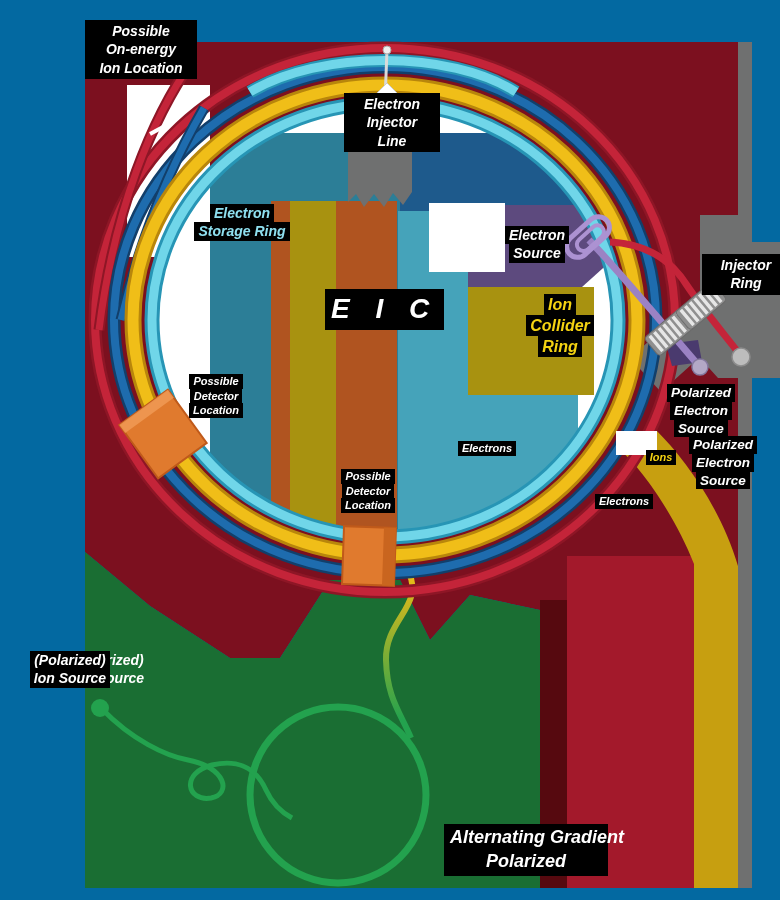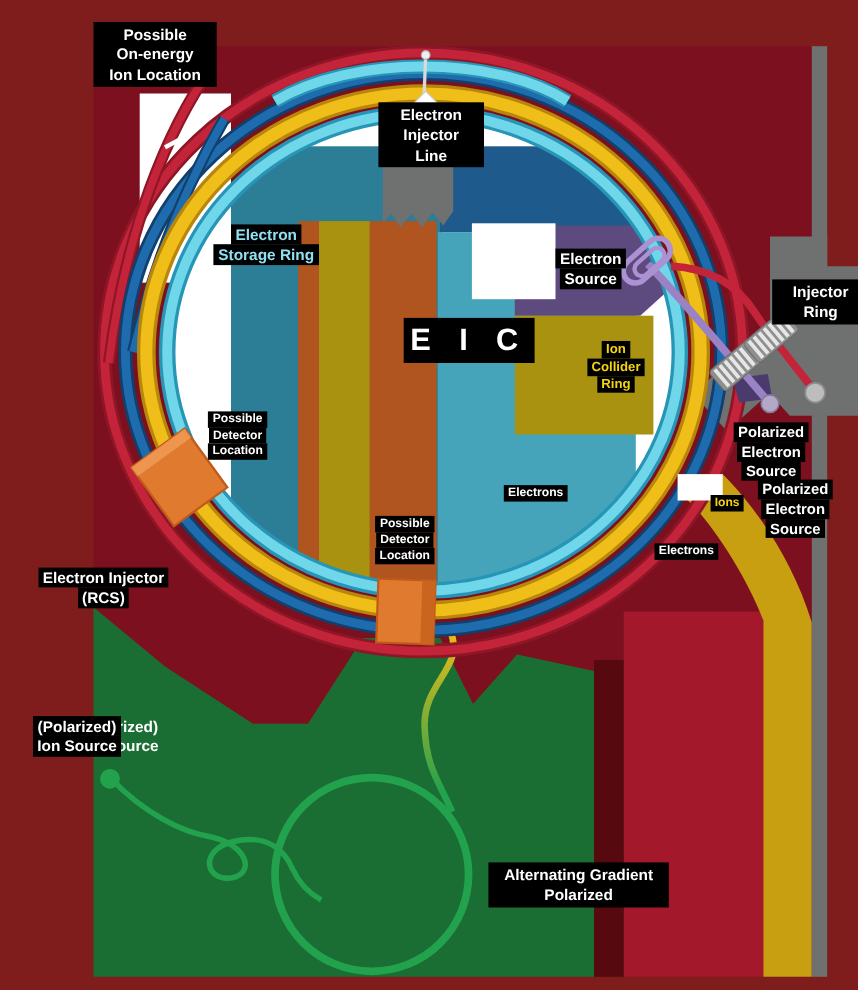--- a/index.html
+++ b/index.html
@@ -1,26 +1,26 @@
 <!DOCTYPE html>
 <html style="--c-maroon: #7C101F; --c-crimson: #A3192B; --c-darkMaroon: #56090F; --c-redRing: #C42439; --c-redRingDark: #8E1626; --c-blueRing: #1E6CAE; --c-blueRingDark: #123F6B; --c-yellowRing: #F0BE18; --c-yellowRingDark: #B8860B; --c-cyanRing: #70D6E9; --c-cyanRingDark: #2795B5; --c-tealDark: #2C7E97; --c-tealLight: #45A3BA; --c-navy: #1E5A8C; --c-olive: #A89210; --c-rust: #B05420; --c-purple: #5D4A7E; --c-purpleDark: #4A3A6E; --c-lavender: #AC92D2; --c-orange: #E07A2E; --c-orangeDark: #C05A1A; --c-greenArea: #1A6E33; --c-greenLine: #23A24E; --c-goldBand: #C79F10; --c-gray: #6F7070; --c-coilGray: #8F8F8F; --c-labelBg: #000000; --c-labelWhite: #FFFFFF; --c-labelCyan: #8FE0F0; --c-labelYellow: #F5D312;"><head>
 <meta charset="utf-8">
 <style>
   html,body{margin:0;padding:0;background:#fff;}
-  #stage{position:relative;width:780px;height:900px;background:#7f1d1d;overflow:hidden;
-         font-family:"Liberation Sans",sans-serif;}
+  #stage{position:relative;width:780px;height:900px;background:#0369a1;overflow:hidden;
+         font-family:"Liberation Sans",sans-serif;font-style:italic;}
   #art{position:absolute;left:0;top:0;}
   .lbl{position:absolute;text-align:center;font-weight:bold;color:#fff;line-height:1.32;z-index:5;}
   .lbl .ln{display:table;margin:0 auto;background:var(--c-labelBg,#000);padding:0 4px;white-space:nowrap;}
   .lbl.nobg .ln{background:transparent;}
   .lbl.boxed{background:var(--c-labelBg,#000);padding:2px 6px;}
   .lbl.boxed .ln{background:transparent;padding:0;}
   .c-cyan{color:var(--c-labelCyan,#8FE0F0);}
   .c-yellow{color:var(--c-labelYellow,#F5D312);}
-  .eic{font-size:28px;letter-spacing:9px;padding:5px 8px 7px 12px;margin-left:42px;}
+  .eic{font-size:28px;letter-spacing:9px;padding:5px 8px 7px 12px;}
 </style>
 </head>
 <body>
 
 <div id="stage">
 
 <svg id="art" width="780" height="900" viewBox="0 0 780 900">
   <defs>
     <clipPath id="innerClip">
           <ellipse cx="385" cy="320" rx="228" ry="212"></ellipse>
@@ -130,21 +130,21 @@
 <div class="lbl c-cyan" style="left:186px;top:204px;width:112px;font-size:14px">
   <span class="ln">Electron</span>
   <span class="ln">Storage Ring</span>
 </div>
 
 <div class="lbl" style="left:498px;top:226px;width:78px;font-size:14px">
   <span class="ln">Electron</span>
   <span class="ln">Source</span>
 </div>
 
-<div class="lbl c-yellow" style="left:524px;top:310px;width:72px;font-size:12px">
+<div class="lbl c-yellow" style="left:524px;top:294px;width:72px;font-size:16px">
   <span class="ln">Ion</span>
   <span class="ln">Collider</span>
   <span class="ln">Ring</span>
 </div>
 
 <div class="lbl boxed eic" style="left:325px;top:289px">
   <span class="ln">E I C</span>
 </div>
 
 <div class="lbl" style="left:184px;top:374px;width:64px;font-size:11px">
@@ -181,33 +181,29 @@
   <span class="ln">Polarized</span>
   <span class="ln">Electron</span>
   <span class="ln">Source</span>
 </div>
 
 <div class="lbl boxed" style="left:702px;top:254px;width:76px;font-size:14px">
   <span class="ln">Injector</span>
   <span class="ln">Ring</span>
 </div>
 
-<div class="lbl" style="left:28px;top:516px;width:132px;font-size:14px">
-  <span class="ln">Electron Injector</span>
-  <span class="ln">(RCS)</span>
-</div>
 
 <div class="lbl nobg" style="left:60px;top:651px;width:96px;font-size:14px">
   <span class="ln">(Polarized)</span>
   <span class="ln">Ion Source</span>
 </div>
 
 <div class="lbl" style="left:26px;top:651px;width:88px;font-size:14px">
   <span class="ln">(Polarized)</span>
   <span class="ln">Ion Source</span>
 </div>
 
-<div class="lbl boxed" style="left:444px;top:784px;width:152px;font-size:14px">
+<div class="lbl boxed" style="left:444px;top:824px;width:152px;font-size:18px">
   <span class="ln">Alternating Gradient</span>
   <span class="ln">Polarized</span>
 </div>
 
 </div>
 
 </body></html>

